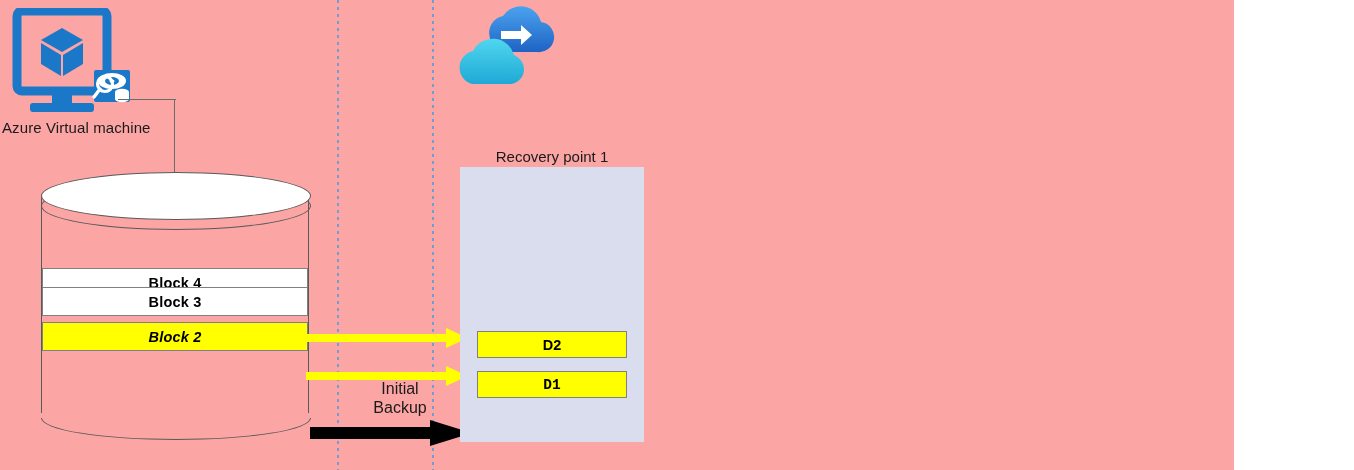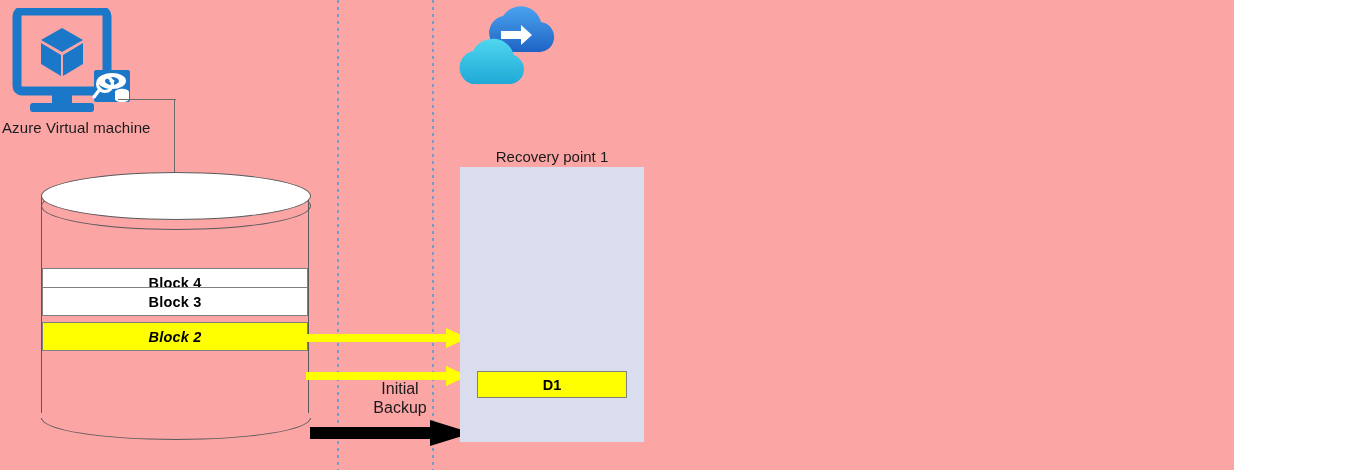--- a/index.html
+++ b/index.html
@@ -119,21 +119,21 @@
     background: #ffff00;
     border: 1.6px solid #808080;
     color: #000;
     font-size: 14.5px;
     font-weight: bold;
     display: flex;
     align-items: center;
     justify-content: center;
   }
   .rp-d2 { top: 331px; }
-  .rp-d1 { top: 371px; }
+  .rp-d1 { top: 371px; font-family: Liberation Mono, monospace; }
 
   
   .conn-h { left: 118px; top: 99px; width: 58px; height: 1.4px; background: #6b6b6b; }
   .conn-v { left: 174px; top: 99px; width: 1.4px; height: 86px; background: #6b6b6b; }
 
   
   .arrow-yellow { height: 22px; }
   .ay2 { left: 306px; top: 327px; width: 162px; }
   .ay1 { left: 306px; top: 365px; width: 162px; }
   .arrow-black { left: 310px; top: 419px; width: 162px; height: 28px; }
@@ -234,15 +234,16 @@
     <div>Backup</div>
   </div>
   <div class="abs arrow-black">
     <svg viewBox="0 0 162 28" width="162" height="28" preserveAspectRatio="none" aria-hidden="true">
       <path d="M0 8 h120 v-7 l42 13 l-42 13 v-7 h-120 z" fill="#000000"></path>
     </svg>
   </div>
 
   <div class="abs label-rp">Recovery point 1</div>
   <div class="abs rp-panel"></div>
+  <div class="abs rp-box rp-d2">D2</div>
   <div class="abs rp-box rp-d1">D1</div>
 
 </div>
 
 </body></html>

